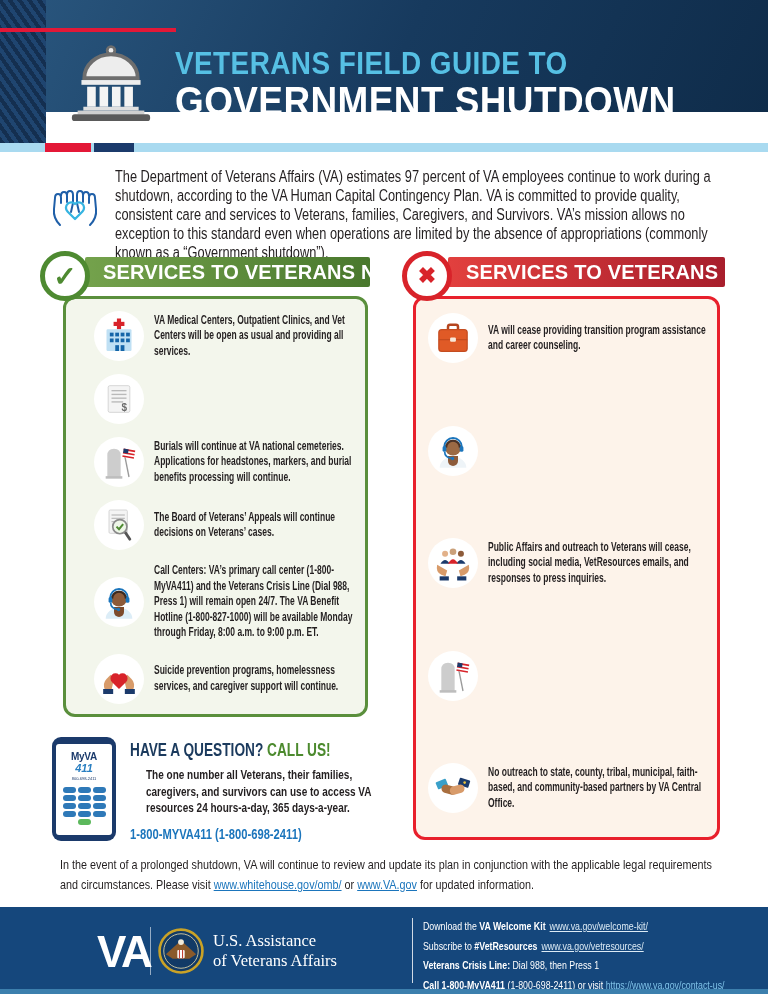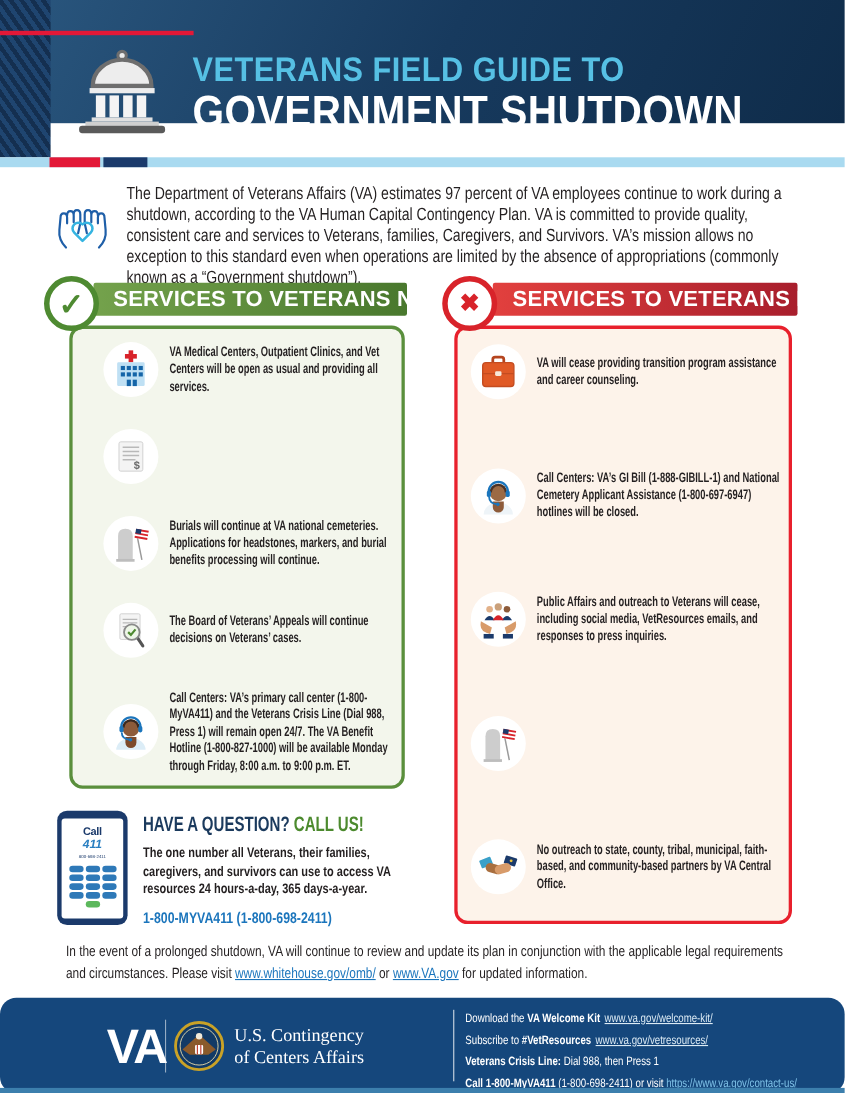--- a/index.html
+++ b/index.html
@@ -65,32 +65,32 @@
   .phone-brand{color:#1b3a6b;font-weight:700;font-size:10px;line-height:10px;letter-spacing:-.3px;}
   .phone-num{color:#2a7fc1;font-weight:700;font-style:italic;font-size:11px;line-height:12px;}
   .phone-sub{color:#1b3a6b;font-size:4px;line-height:6px;margin-top:2px;}
   .keypad{margin-top:5px;display:grid;grid-template-columns:repeat(3,13px);gap:2px;}
   .key{height:6px;background:#2e79b8;border-radius:3px;}
   .key-green{grid-column:2;background:#5cb85c;}
   .question{position:absolute;left:130px;top:739px;width:262px;}
   .q-title{font-size:19px;font-weight:800;white-space:nowrap;}
   .q-title .q-blue{color:#1b3a5d;}
   .q-title .q-green{color:#4c8a2e;}
-  .q-body{margin-top:6px;width:255px;}
+  .q-body{margin-top:6px;width:255px;margin-left:16px;}
   .q-body .c80{font-size:12.5px;font-weight:700;line-height:16.5px;}
   .q-phone{margin-top:9px;}
   .q-phone .c80{color:#1b75bc;font-size:14px;font-weight:700;white-space:nowrap;}
 
   
   .closing{position:absolute;left:60px;top:855px;width:655px;}
   .closing .c80{font-size:13.5px;line-height:20px;}
   .closing a{color:#1b75bc;text-decoration:underline;}
 
   
-  .footer{position:absolute;left:0;top:907px;width:768px;height:87px;background:#15477c;border-radius:15px;}
+  .footer{position:absolute;left:0;top:907px;width:768px;height:87px;background:#15477c;}
   .footer-bottom-strip{position:absolute;left:0;bottom:0;width:768px;height:5px;background:#3c7fad;}
   .va-logo{position:absolute;left:97px;top:24px;color:#fff;font-size:44px;font-weight:800;
     letter-spacing:-2px;line-height:42px;}
   .f-div1{position:absolute;left:150px;top:20px;width:1px;height:48px;background:rgba(255,255,255,.55);}
   .seal{position:absolute;left:158px;top:21px;}
   .dept{position:absolute;left:213px;top:24px;color:#fff;
     font-family:"Liberation Serif",serif;font-size:16.5px;line-height:20px;}
   .f-div2{position:absolute;left:412px;top:11px;width:1px;height:65px;background:rgba(255,255,255,.8);}
   .f-lines{position:absolute;left:423px;top:10px;width:335px;color:#fff;}
   .f-line{font-size:11px;line-height:19.5px;white-space:nowrap;}
@@ -247,20 +247,34 @@
         <rect x="32" y="18" width="4.5" height="7" rx="2" fill="#1b75bc"></rect>
         <path d="M14 25 q0 7 9 8" fill="none" stroke="#1b75bc" stroke-width="2"></path>
         <circle cx="23.5" cy="33" r="2" fill="#1b75bc"></circle>
       </svg>
     </div>
     <div class="item-txt">
         <div class="c68">Call Centers: VA’s primary call center (1-800-MyVA411) and the Veterans Crisis Line (Dial 988, Press 1) will remain open 24/7. The VA Benefit Hotline (1-800-827-1000) will be available Monday through Friday, 8:00 a.m. to 9:00 p.m. ET.</div>
       </div>
   </div>
 
+  <div class="item">
+    <div class="icon-circle">
+      <svg width="40" height="40" viewBox="0 0 48 48">
+        <path d="M7 37 q-3-8 2-13 l5-5 4 5 -3 13 z" fill="#d89b6a"></path>
+        <path d="M41 37 q3-8-2-13 l-5-5-4 5 3 13 z" fill="#d89b6a"></path>
+        <rect x="5" y="36" width="12" height="6" fill="#1b3a6b"></rect>
+        <rect x="31" y="36" width="12" height="6" fill="#1b3a6b"></rect>
+        <path d="M24 36 l-8.5-8.5 a6 6 0 0 1 8.5-8.5 a6 6 0 0 1 8.5 8.5 z" fill="#d8232a"></path>
+      </svg>
+    </div>
+    <div class="item-txt">
+        <div class="c68">Suicide prevention programs, homelessness services, and caregiver support will continue.</div>
+      </div>
+  </div>
 </div>
 
 <div class="panel panel-red">
 
   <div class="item">
     <div class="icon-circle">
       <svg width="40" height="40" viewBox="0 0 48 48">
         <rect x="18" y="8" width="12" height="9" rx="2.5" fill="none" stroke="#b5451f" stroke-width="3"></rect>
         <rect x="7" y="14" width="34" height="26" rx="3.5" fill="#e05a26" stroke="#c44c20" stroke-width="1.5"></rect>
         <line x1="7" y1="26" x2="41" y2="26" stroke="#c44c20" stroke-width="1.5"></line>
@@ -281,25 +295,20 @@
         <path d="M18 30 h12 v6 a6 6 0 0 1 -12 0 z" fill="#8d5b3a"></path>
         <circle cx="24" cy="20" r="9.5" fill="#9c6a44"></circle>
         <path d="M14.5 20 a9.5 9.5 0 0 1 19 0 l-2.5 0 a7 7 0 0 0 -14 0 z" fill="#4a3328"></path>
         <path d="M13.5 19 a10.5 10.5 0 0 1 21 0" fill="none" stroke="#1b75bc" stroke-width="2.4"></path>
         <rect x="11.5" y="18" width="4.5" height="7" rx="2" fill="#1b75bc"></rect>
         <rect x="32" y="18" width="4.5" height="7" rx="2" fill="#1b75bc"></rect>
         <path d="M14 25 q0 7 9 8" fill="none" stroke="#1b75bc" stroke-width="2"></path>
         <circle cx="23.5" cy="33" r="2" fill="#1b75bc"></circle>
       </svg>
     </div>
-    <div class="item-txt">
-        <div class="c68">
-          <p>Call Centers: VA’s GI Bill (1-888-GIBILL-1) and National Cemetery Applicant Assistance (1-800-697-6947) hotlines will be closed.</p>
-        </div>
-      </div>
   </div>
 
 
   <div class="item">
     <div class="icon-circle">
       <svg width="40" height="40" viewBox="0 0 48 48">
         <circle cx="14.5" cy="13" r="3.6" fill="#e2b189"></circle>
         <path d="M9 25 q5.5-9 11 0 z" fill="#1b3a6b"></path>
         <circle cx="33.5" cy="13" r="3.6" fill="#8d5b3a"></circle>
         <path d="M28 25 q5.5-9 11 0 z" fill="#1b3a6b"></path>
@@ -350,21 +359,21 @@
     <div class="item-txt">
         <div class="c68">
           <p>No outreach to state, county, tribal, municipal, faith-based, and community-based partners by VA Central Office.</p>
         </div>
       </div>
   </div>
 </div>
 
 <div class="phone">
   <div class="phone-screen">
-    <div class="phone-brand">Call</div>
+    <div class="phone-brand">MyVA</div>
     <div class="phone-num">411</div>
     <div class="phone-sub">800-698-2411</div>
     <div class="keypad">
       <div class="key"></div>
         <div class="key"></div>
         <div class="key"></div>
       <div class="key"></div>
         <div class="key"></div>
         <div class="key"></div>
       <div class="key"></div>
@@ -403,22 +412,22 @@
     <circle cx="22" cy="22" r="16.5" fill="none" stroke="#e6d9a8" stroke-width="0.8"></circle>
     <path d="M7.5 25 L22 12 L36.5 25 L30 29.5 L14 29.5 z" fill="#8a5a2b"></path>
     <circle cx="22" cy="13.5" r="2.8" fill="#f2ead9"></circle>
     <rect x="18.5" y="21" width="7" height="8" rx="1" fill="#ffffff"></rect>
     <g stroke="#c0392b" stroke-width="1">
         <line x1="20.5" y1="21" x2="20.5" y2="29"></line>
         <line x1="23.5" y1="21" x2="23.5" y2="29"></line>
       </g>
   </svg>
   <div class="dept">
-    <div>U.S. Contingency</div>
-    <div>of Centers Affairs</div>
+    <div>U.S. Assistance</div>
+    <div>of Veterans Affairs</div>
   </div>
   <div class="f-div2"></div>
   <div class="f-lines">
     <div class="f-line c80">
       <span>Download the </span><b>VA Welcome Kit</b><a href="#">www.va.gov/welcome-kit/</a>
     </div>
     <div class="f-line c80">
       <span>Subscribe to </span><b>#VetResources</b><a href="#">www.va.gov/vetresources/</a>
     </div>
     <div class="f-line c80">

